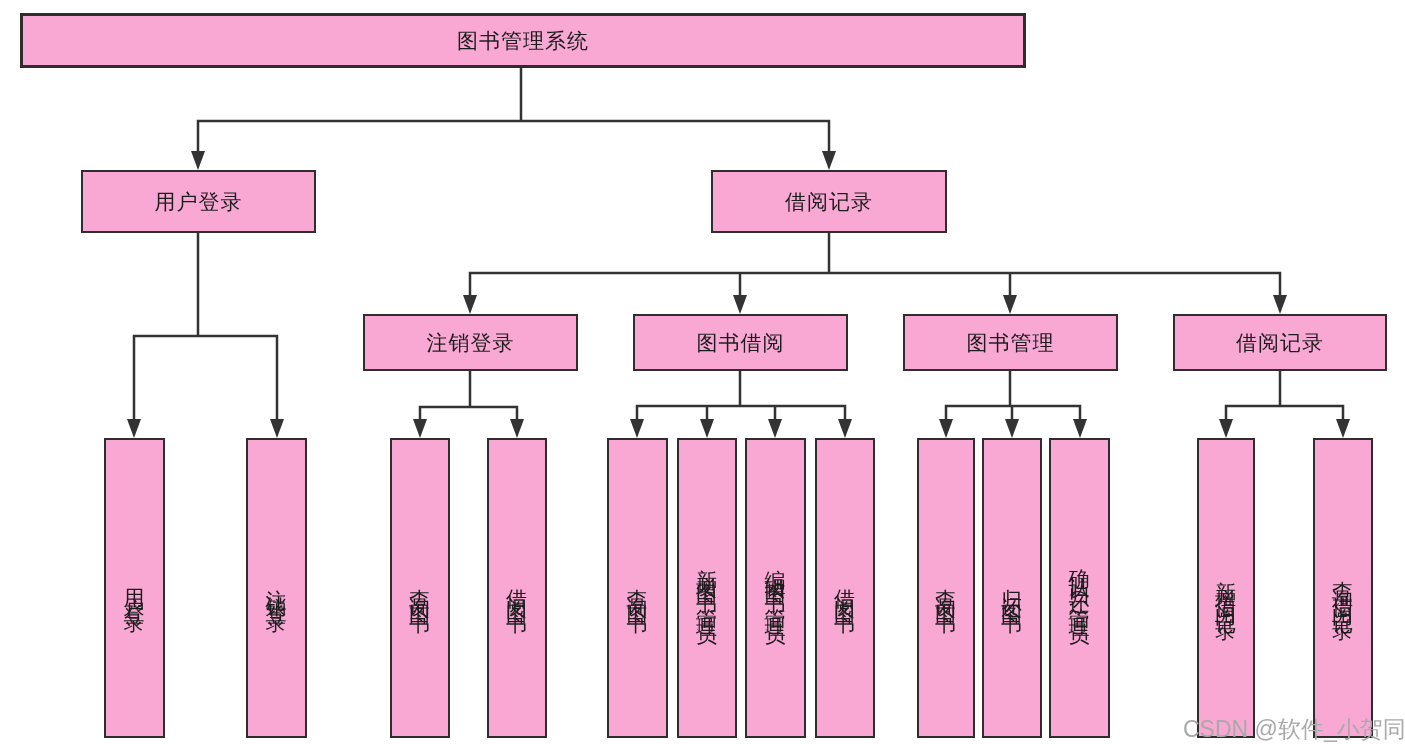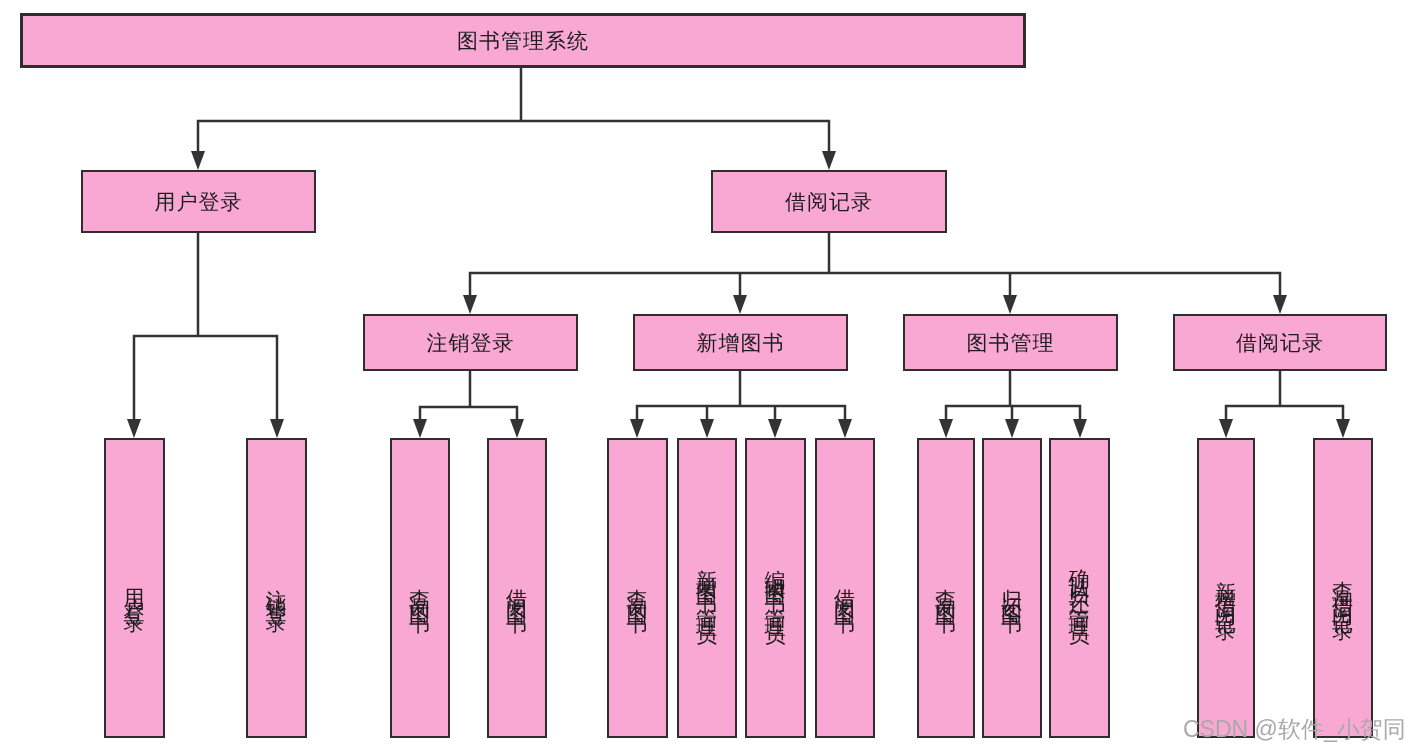--- a/index.html
+++ b/index.html
@@ -86,21 +86,21 @@
     <span class="hlabel">用户登录</span>
   </div>
   <div class="node" style="left:711px;top:170px;width:236px;height:63px">
     <span class="hlabel">借阅记录</span>
   </div>
 
   <div class="node" style="left:363px;top:314px;width:215px;height:57px">
     <span class="hlabel">注销登录</span>
   </div>
   <div class="node" style="left:633px;top:314px;width:215px;height:57px">
-    <span class="hlabel">新增图书</span>
+    <span class="hlabel">图书借阅</span>
   </div>
   <div class="node" style="left:903px;top:314px;width:215px;height:57px">
     <span class="hlabel">图书管理</span>
   </div>
   <div class="node" style="left:1173px;top:314px;width:214px;height:57px">
     <span class="hlabel">借阅记录</span>
   </div>
 
   <div class="node leaf" style="left:104px;top:438px;width:61px;height:300px">
     <span class="vtext">用户登录</span>

